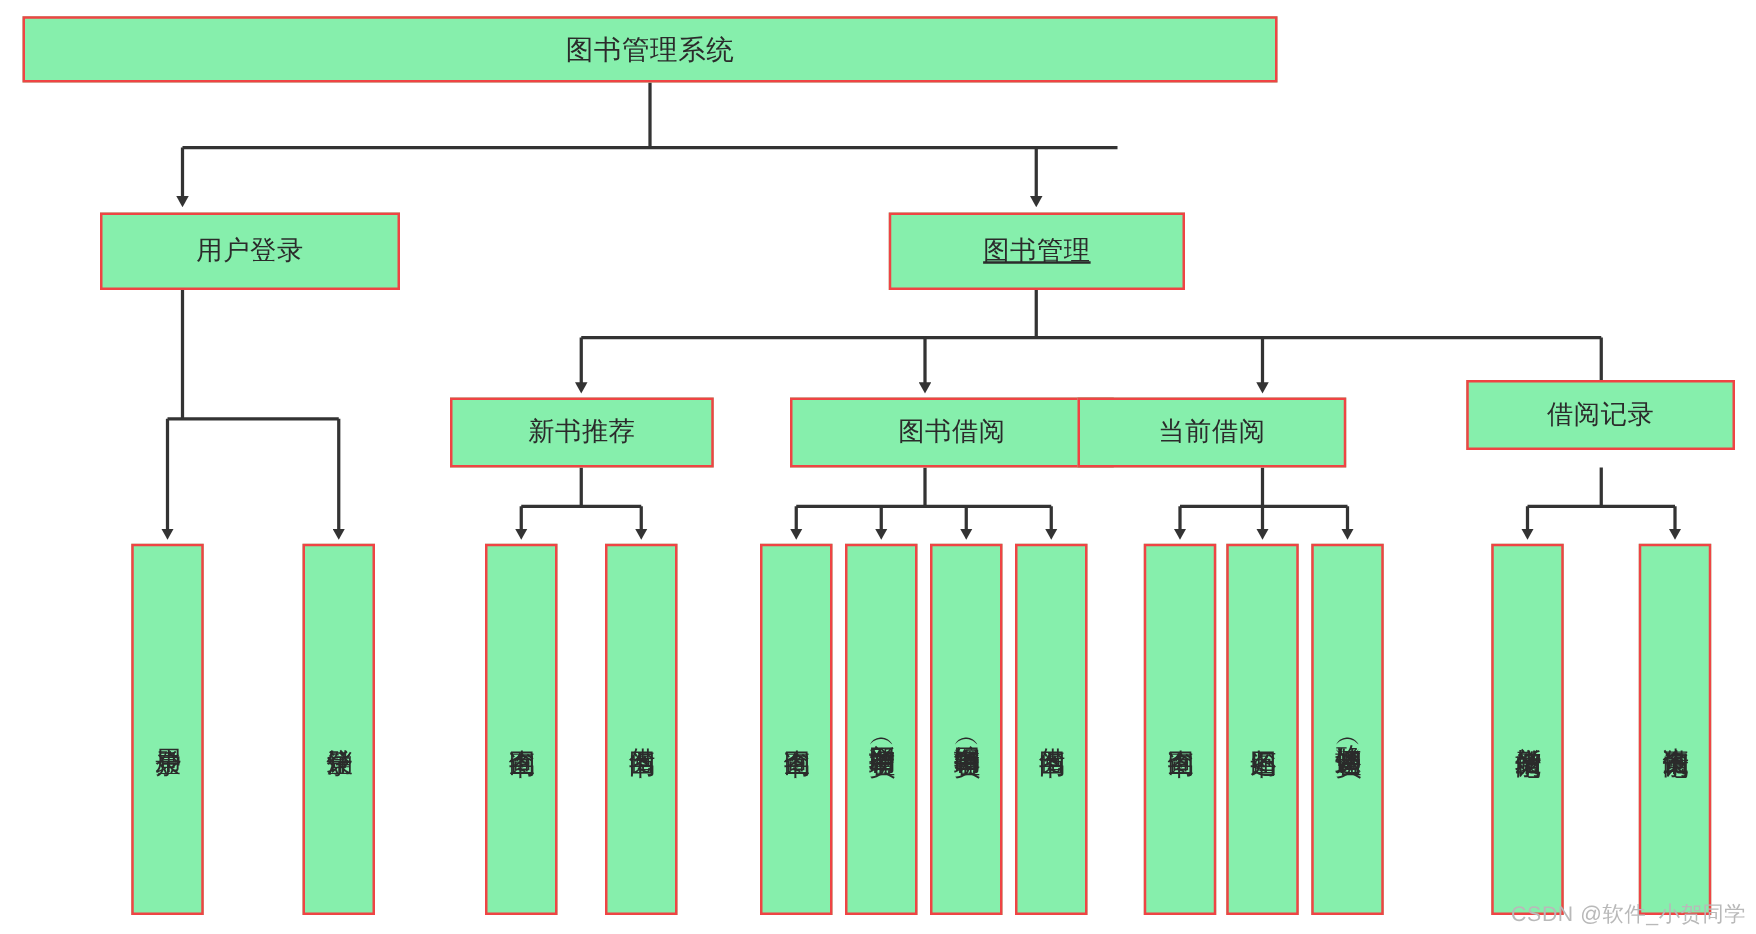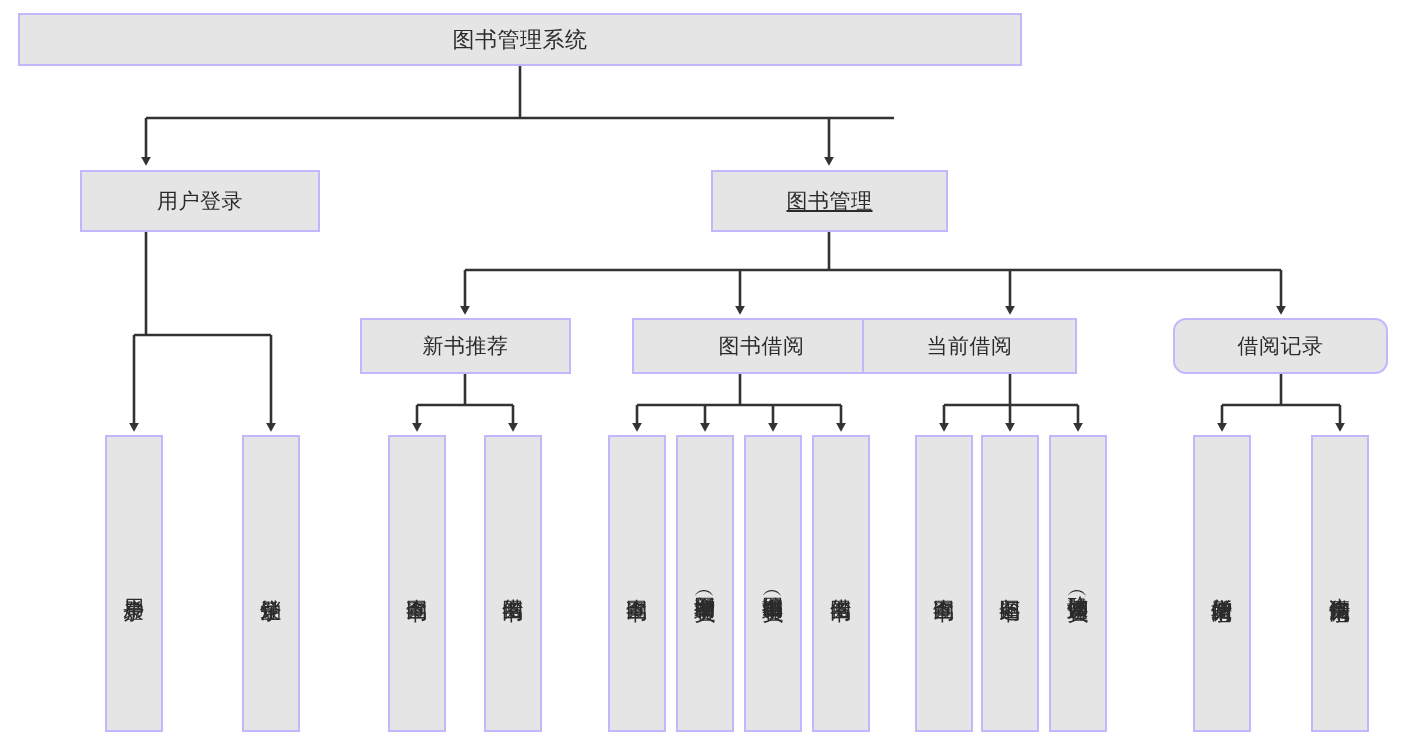--- a/index.html
+++ b/index.html
@@ -22,22 +22,22 @@
     position: absolute;
     left: 0;
     top: 0;
     width: 1405px;
     height: 747px;
     pointer-events: none;
   }
   .node {
     position: absolute;
     box-sizing: border-box;
-    background: #e5e5e5;
-    border: 2px solid #c4b5fd;
+    background: #86efac;
+    border: 2px solid #ef4444;
     display: flex;
     align-items: center;
     justify-content: center;
     color: #2b2b2b;
     z-index: 2;
   }
   .node .label {
     display: block;
     text-align: center;
     line-height: 1.15;
@@ -141,21 +141,21 @@
 
   <div class="node horiz" style="left:360px; top:318px; width:211px; height:56px;">
     <span class="label">新书推荐</span>
   </div>
   <div class="node horiz" style="left:632px; top:318px; width:259px; height:56px;">
     <span class="label">图书借阅</span>
   </div>
   <div class="node horiz" style="left:862px; top:318px; width:215px; height:56px;">
     <span class="label">当前借阅</span>
   </div>
-  <div class="node horiz" style="left:1173px; top:318px; width:215px; height:56px;border-radius:13px;">
+  <div class="node horiz" style="left:1173px; top:304px; width:215px; height:56px;">
     <span class="label">借阅记录</span>
   </div>
 
   <div class="node vert" style="left:105px; top:435px; width:58px; height:297px;">
     <span class="label">用户登录</span>
   </div>
   <div class="node vert" style="left:242px; top:435px; width:58px; height:297px;">
     <span class="label">注销登录</span>
   </div>
 
@@ -189,14 +189,15 @@
     <span class="label">确认归还（管理员）</span>
   </div>
 
   <div class="node vert" style="left:1193px; top:435px; width:58px; height:297px;">
     <span class="label">新增借阅记录</span>
   </div>
   <div class="node vert" style="left:1311px; top:435px; width:58px; height:297px;">
     <span class="label">查询借阅记录</span>
   </div>
 
+  <div class="watermark">CSDN @软件_小贺同学</div>
 
 </div>
 
 </body></html>

